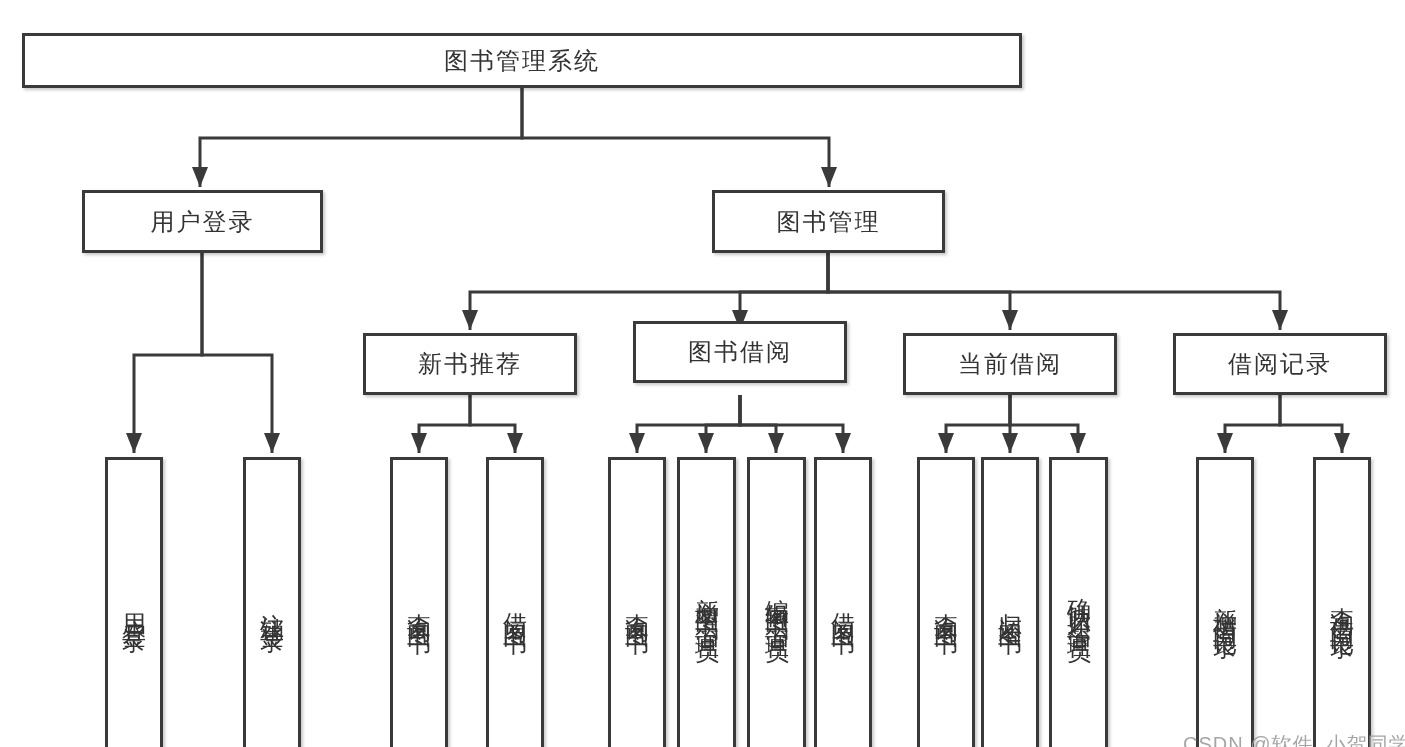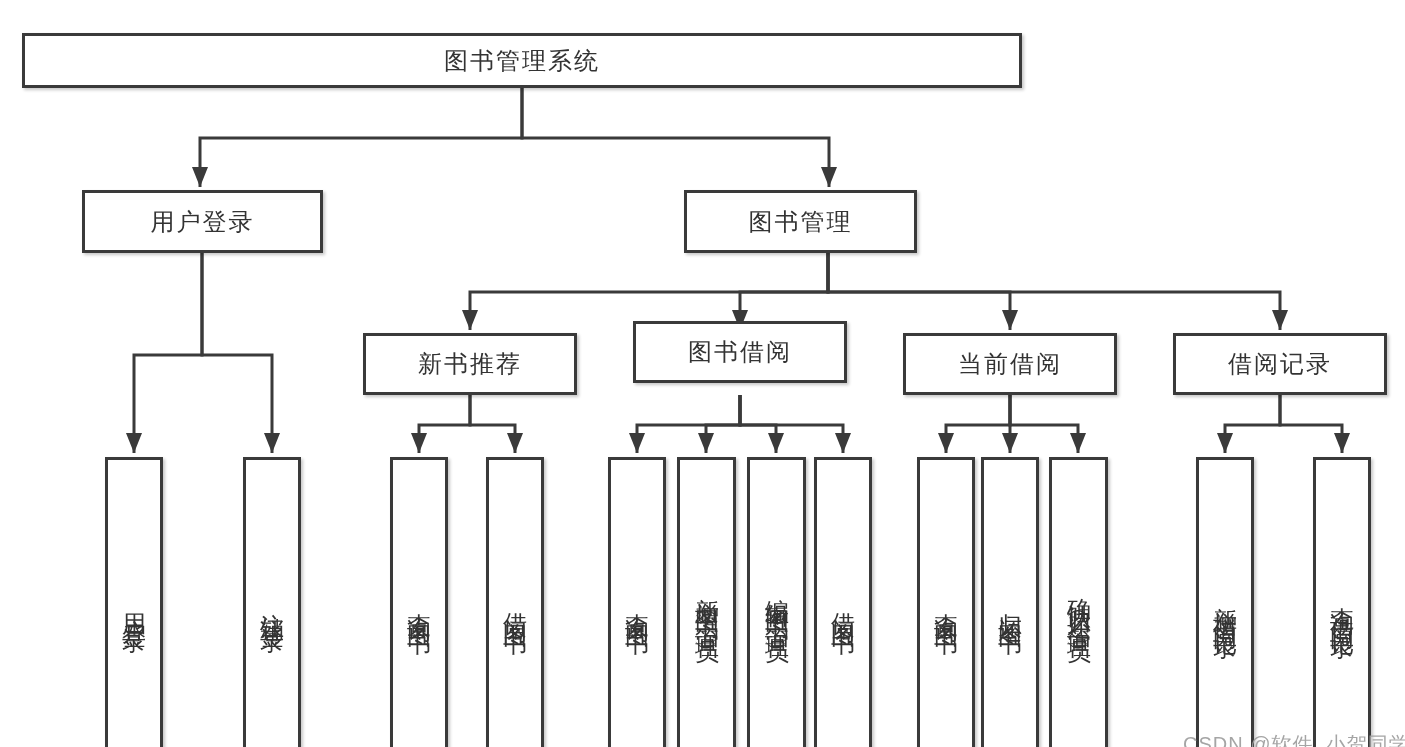--- a/index.html
+++ b/index.html
@@ -84,21 +84,21 @@
     <path class="link" d="M1280,375 L1280,405 L1342,405 L1342,433" marker-end="url(#arr)"></path>
   </svg>
 
   <div class="node h root" style="left:22px;top:13px;width:1000px;height:55px">
     <span>图书管理系统</span>
   </div>
 
   <div class="node h l2" style="left:82px;top:170px;width:241px;height:63px">
     <span>用户登录</span>
   </div>
-  <div class="node h l2" style="left:684px;top:170px;width:233px;height:63px">
+  <div class="node h l2" style="left:712px;top:170px;width:233px;height:63px">
     <span>图书管理</span>
   </div>
 
   <div class="node h l3" style="left:363px;top:313px;width:214px;height:62px">
     <span>新书推荐</span>
   </div>
   <div class="node h l3" style="left:633px;top:301px;width:214px;height:62px">
     <span>图书借阅</span>
   </div>
   <div class="node h l3" style="left:903px;top:313px;width:214px;height:62px">

